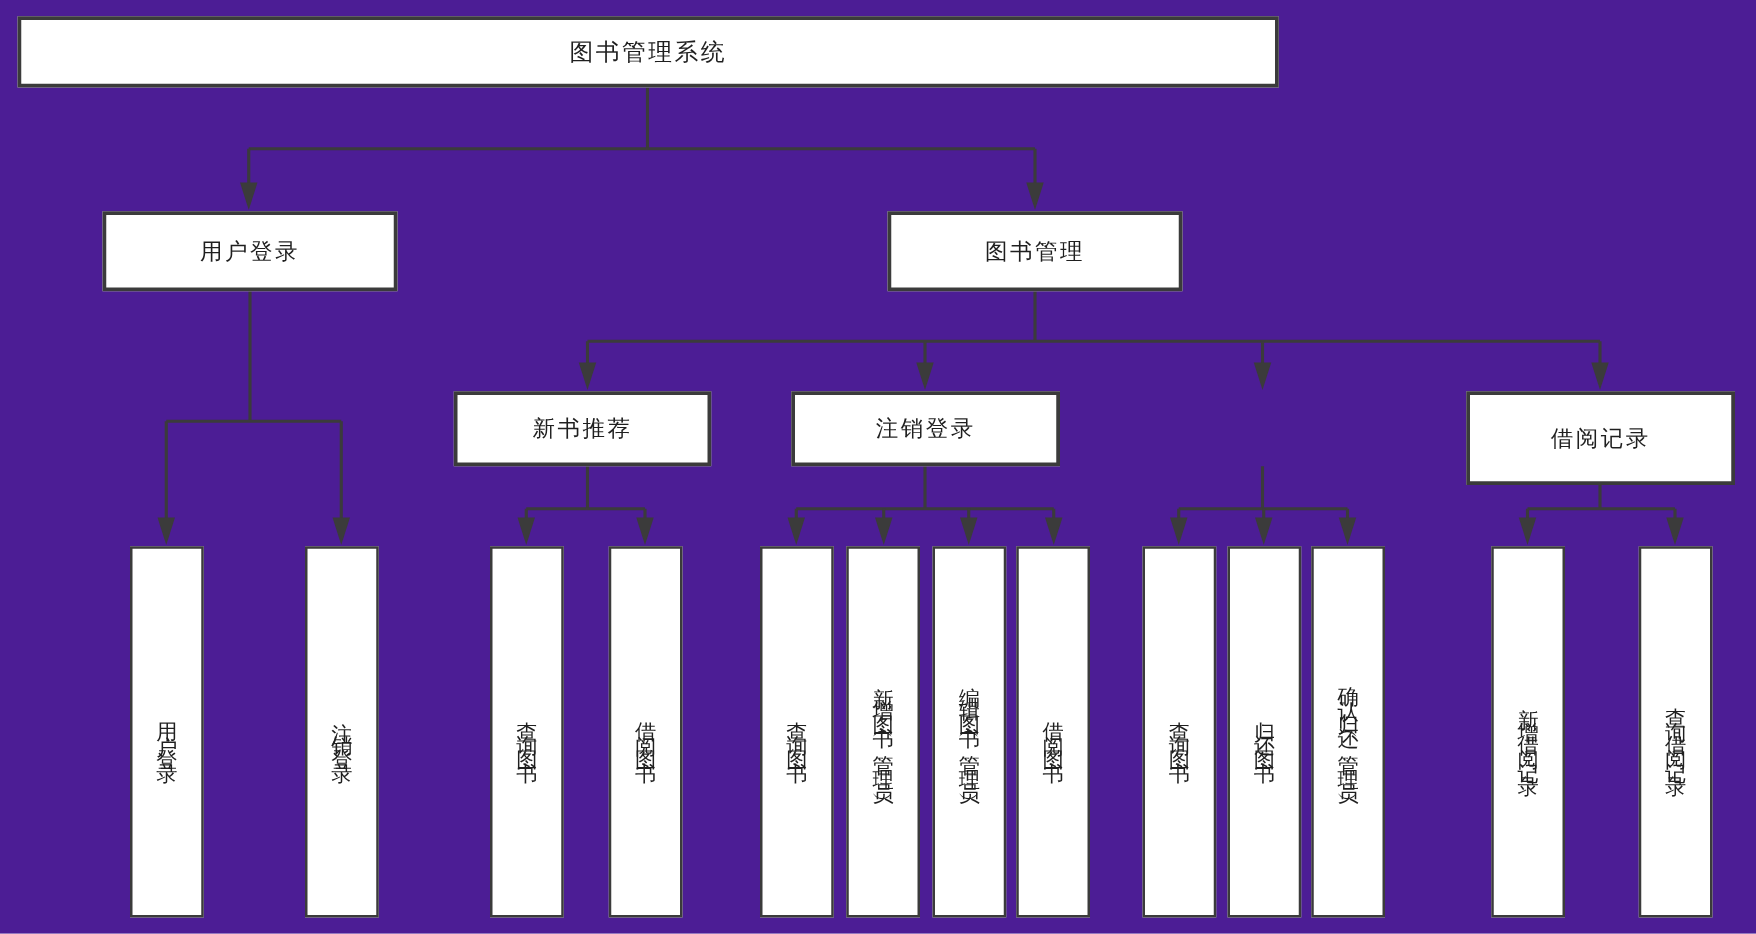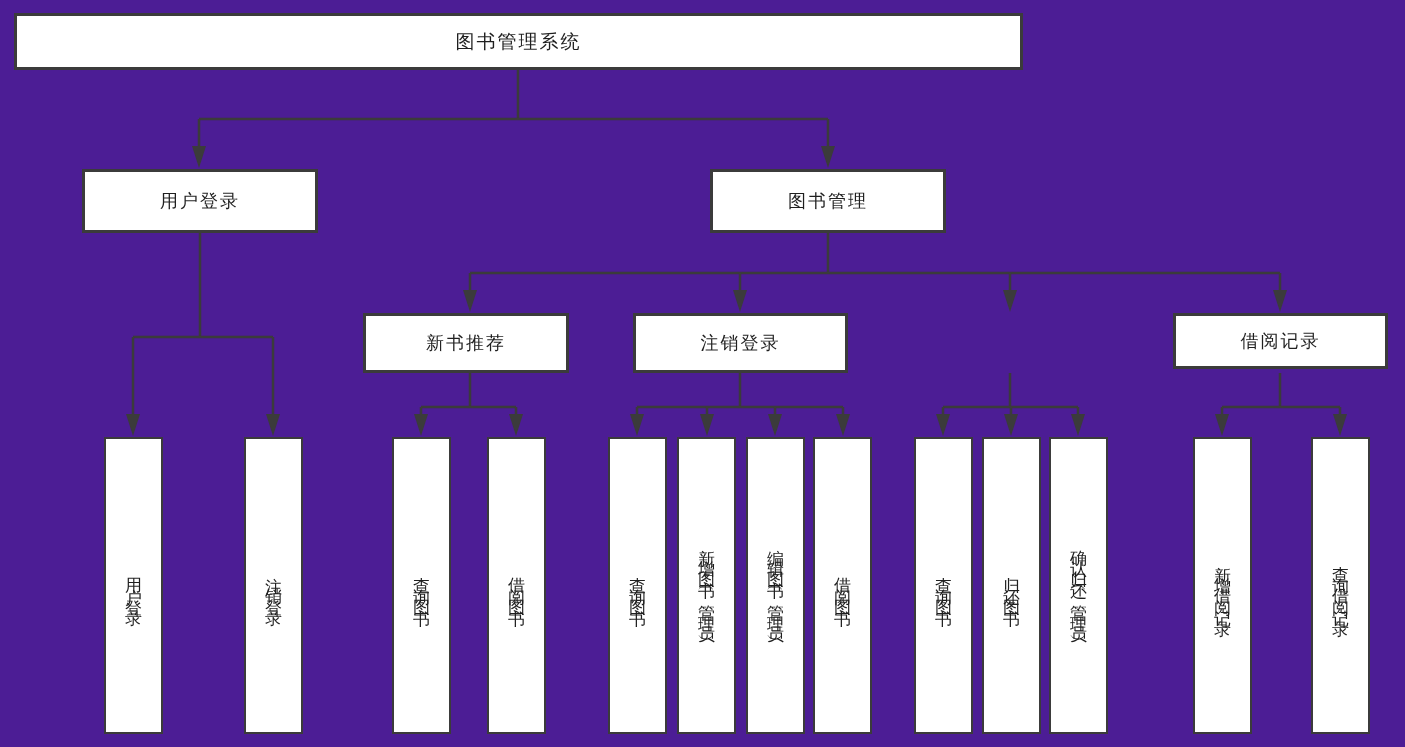--- a/index.html
+++ b/index.html
@@ -121,21 +121,21 @@
   <div class="box lvl2" style="left:710px; top:169px; width:236px; height:64px;">
     <span class="lbl">图书管理</span>
   </div>
 
   <div class="box lvl3" style="left:363px; top:313px; width:206px; height:60px;">
     <span class="lbl">新书推荐</span>
   </div>
   <div class="box lvl3" style="left:633px; top:313px; width:215px; height:60px;">
     <span class="lbl">注销登录</span>
   </div>
-  <div class="box lvl3" style="left:1173px; top:313px; width:215px; height:56px;">
+  <div class="box lvl3" style="left:1173px; top:313px; width:215px; height:75px;">
     <span class="lbl">借阅记录</span>
   </div>
 
   <div class="box leaf" style="left:104px; top:437px; width:59px; height:297px;">
     <span class="lbl">用户登录</span>
   </div>
   <div class="box leaf" style="left:244px; top:437px; width:59px; height:297px;">
     <span class="lbl">注销登录</span>
   </div>
 

